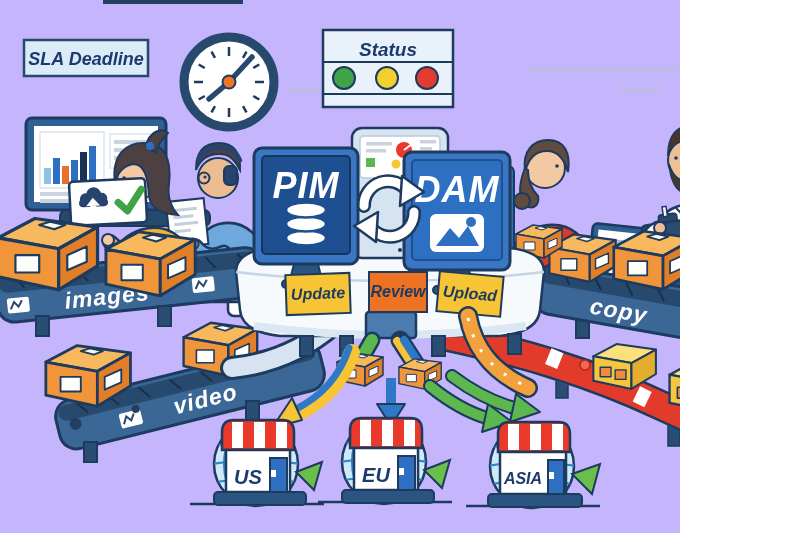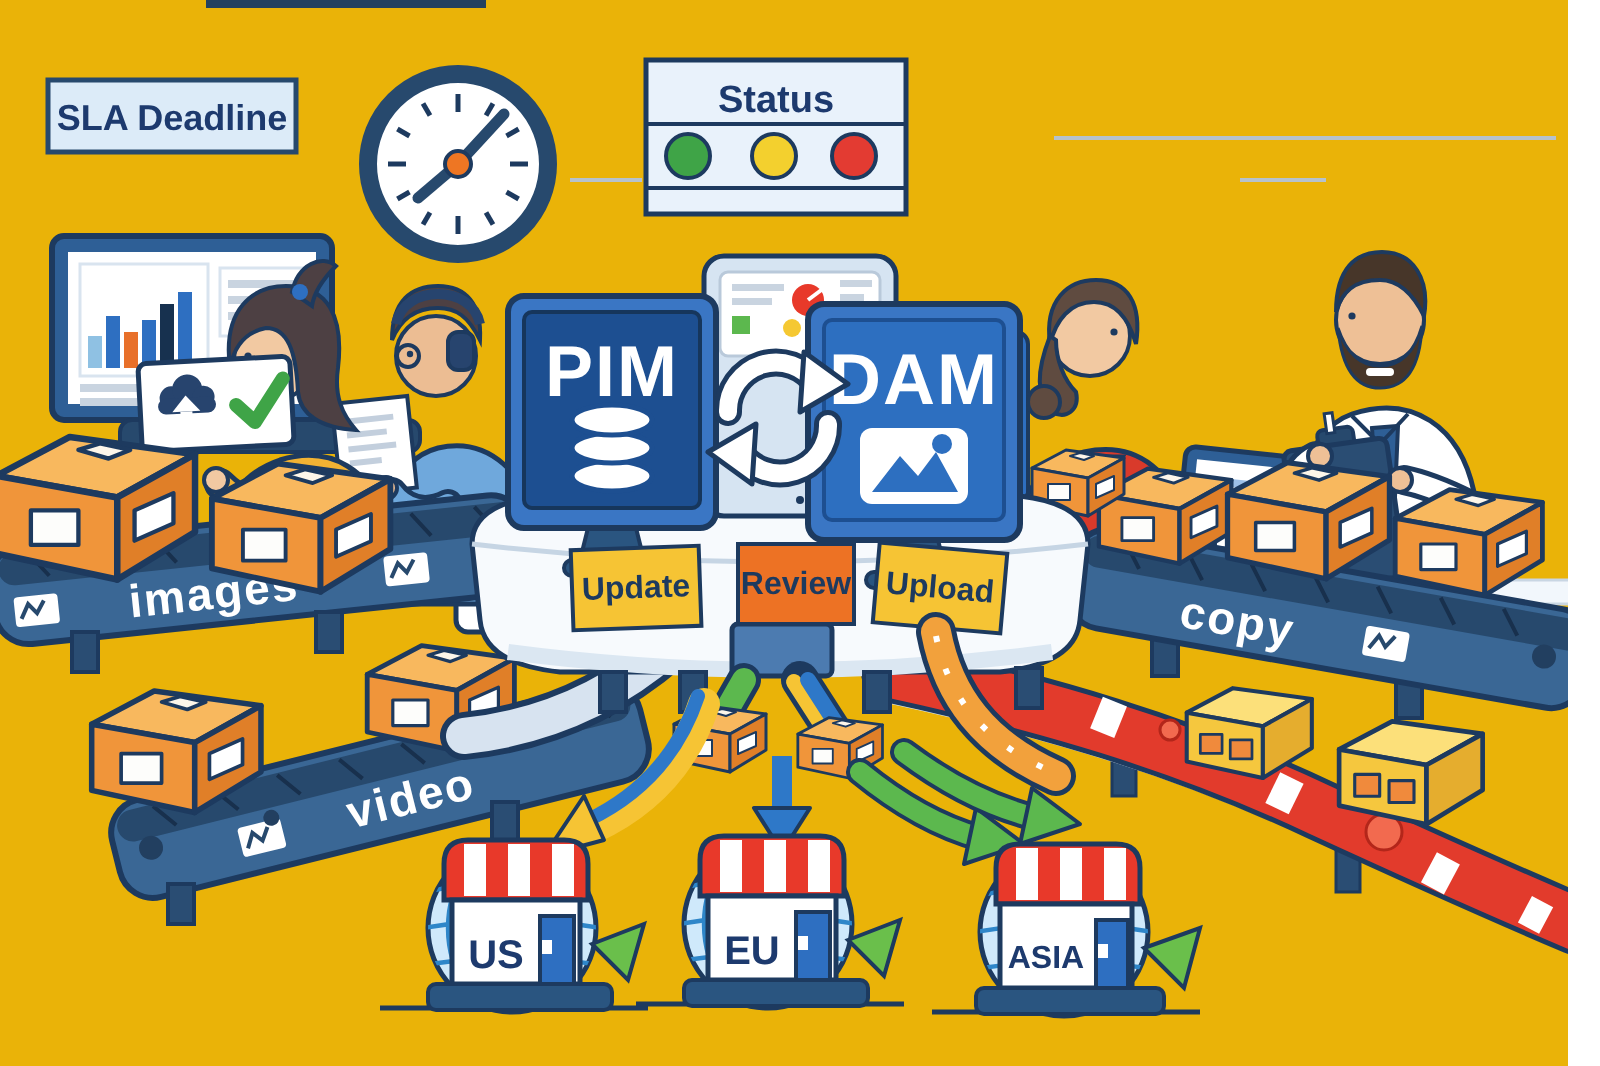--- a/index.html
+++ b/index.html
@@ -1,17 +1,17 @@
 <!DOCTYPE html>
 <html><head>
 <meta charset="utf-8">
 <style>
   html,body{margin:0;padding:0;background:#fff;}
-  .stage{position:relative;width:784px;height:533px;background:#eab308;overflow:hidden;
-         font-family:"Liberation Sans",sans-serif;}
+  .stage{position:relative;width:680px;height:533px;background:#c4b5fd;overflow:hidden;
+         font-family:"Liberation Sans",sans-serif;font-style:italic;}
   svg{display:block;}
   svg text{font-family:"Liberation Sans",sans-serif;font-weight:700;}
   .belt-label{fill:#ffffff;font-size:23px;letter-spacing:1px;}
   .sys-label{fill:#ffffff;font-size:36px;letter-spacing:1px;}
   .tag-label{fill:#1d3a5f;font-size:16px;}
   .mkt-label{fill:#1d3a6e;font-size:20px;}
   .mkt-label-sm{fill:#1d3a6e;font-size:16px;}
   .badge-label{fill:#1d3a6e;font-size:18px;}
   .status-label{fill:#1d3a6e;font-size:19px;}
 </style>

